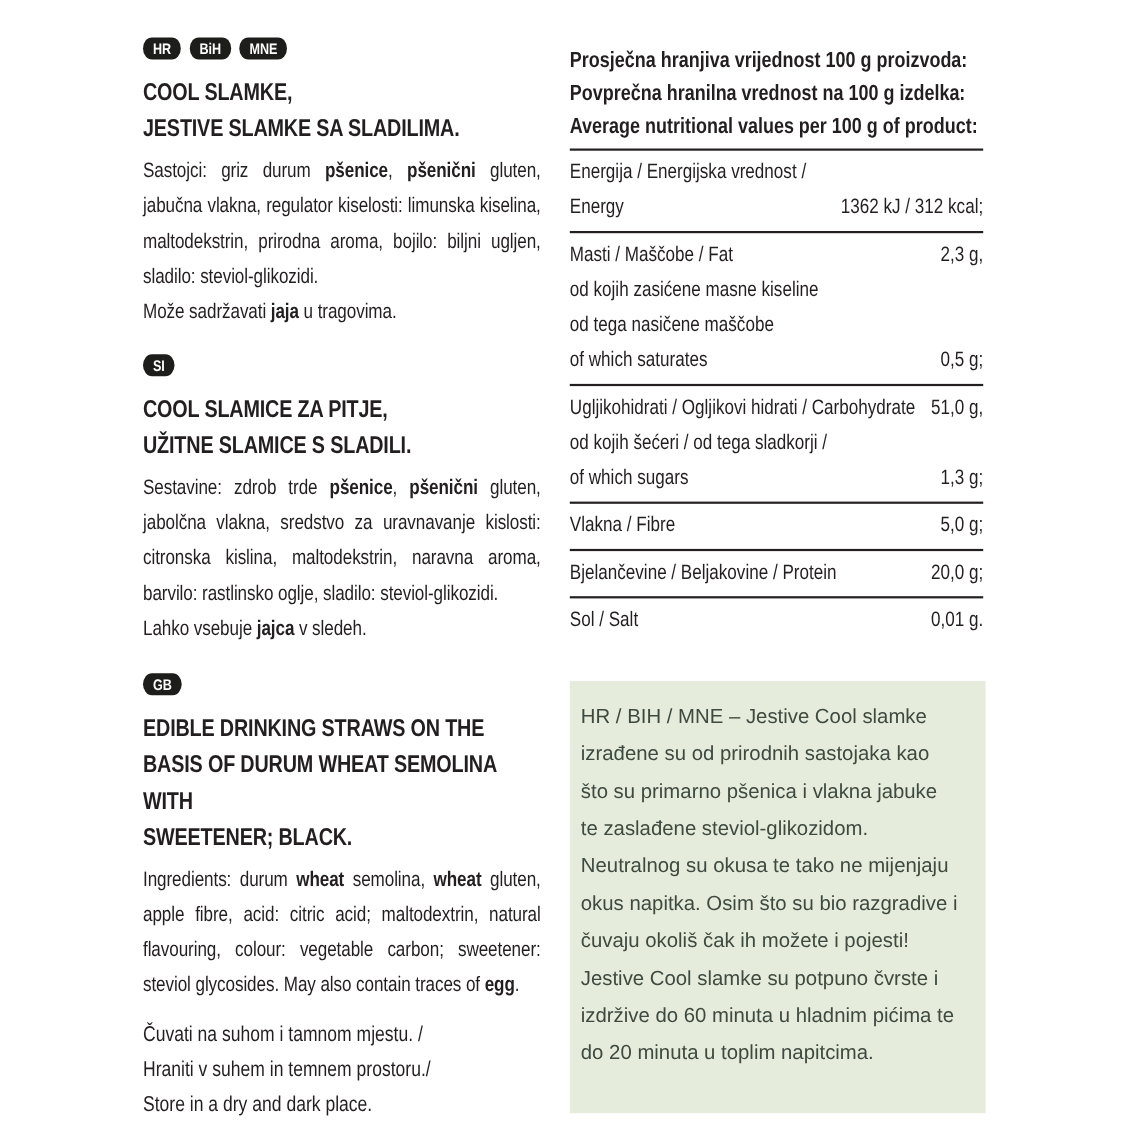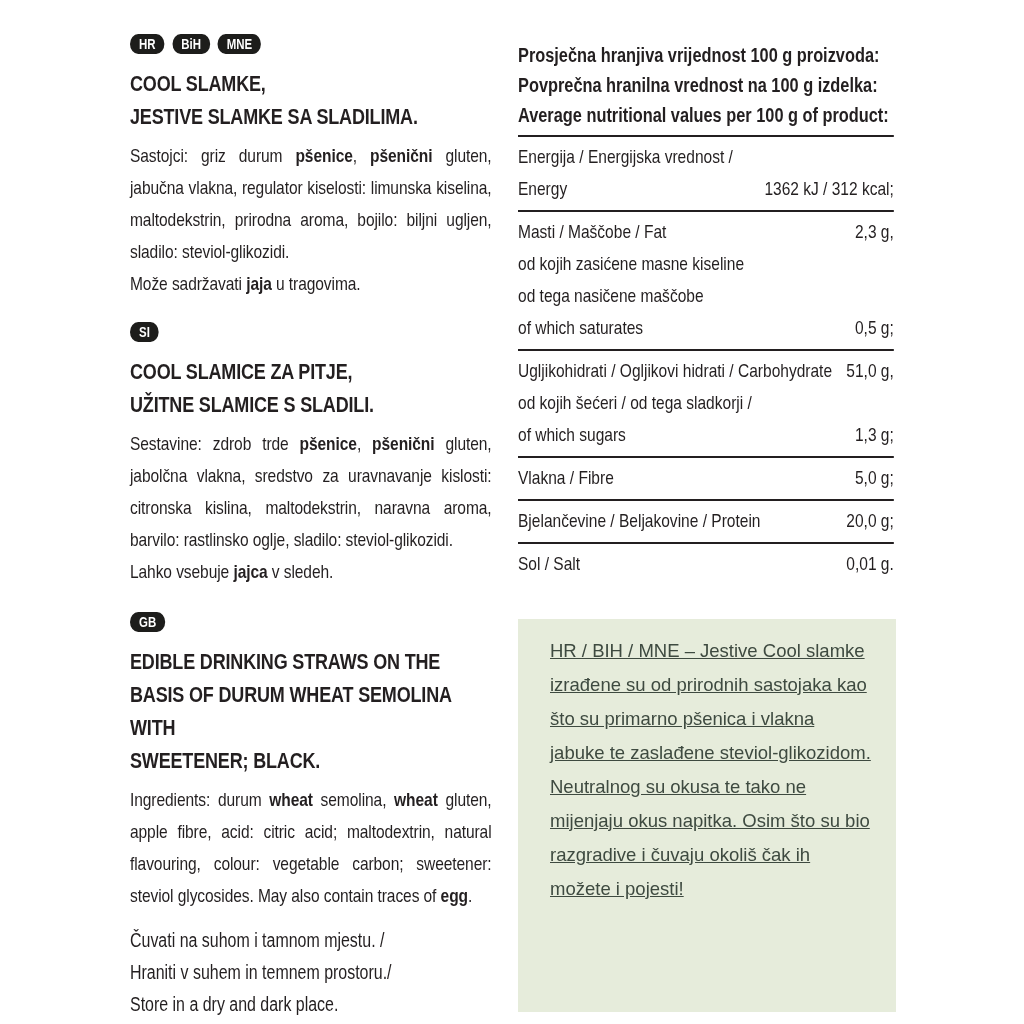--- a/index.html
+++ b/index.html
@@ -96,24 +96,23 @@
   .nlabel { white-space: nowrap; }
   .nval { white-space: nowrap; padding-left: 8px; }
 
   .info-box {
     margin-top: 34px;
     width: 378px;
     height: 393px;
     box-sizing: border-box;
     background: #e6ecdb;
     color: #3e4a40;
-    padding: 15px 24px 0 32px;
+    padding: 15px 24px 0 10px;
     font-size: 18.5px;
     line-height: 34px;
-    text-decoration: underline;
   }
   .info-box p { margin: 0; }
 </style>
 </head>
 <body>
 
 <div class="page">
 
   <div class="left-col">
 
@@ -230,16 +229,17 @@
       <div class="nrow nrow-last">
         <div class="nline">
           <span class="nlabel">Sol / Salt</span>
           <span class="nval">0,01 g.</span>
         </div>
       </div>
     </div>
 
     <div class="info-box">
       <p>HR / BIH / MNE – Jestive Cool slamke izrađene su od prirodnih sastojaka kao što su primarno pšenica i vlakna jabuke te zaslađene steviol-glikozidom. Neutralnog su okusa te tako ne mijenjaju okus napitka. Osim što su bio razgradive i čuvaju okoliš čak ih možete i pojesti!</p>
+      <p>Jestive Cool slamke su potpuno čvrste i izdržive do 60 minuta u hladnim pićima te do 20 minuta u toplim napitcima.</p>
     </div>
 
   </div>
 </div>
 
 </body></html>

